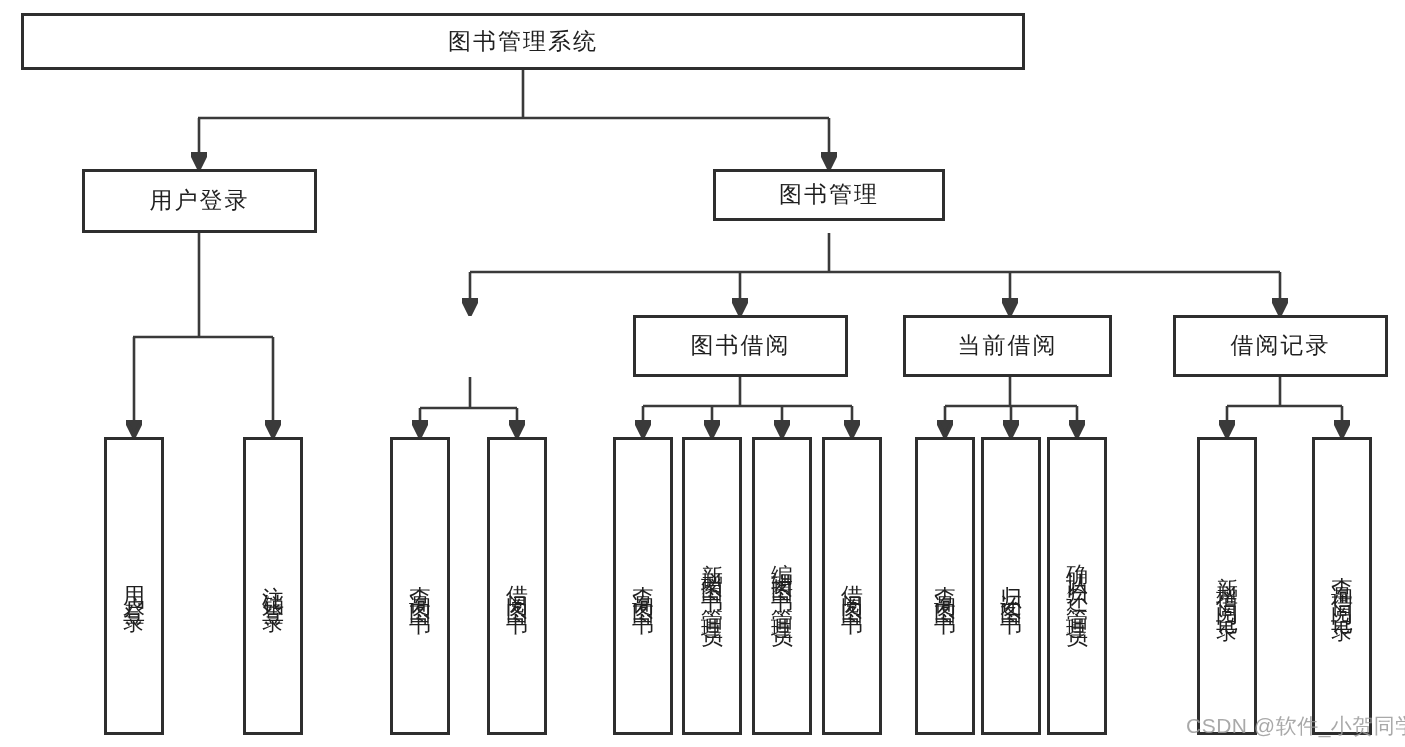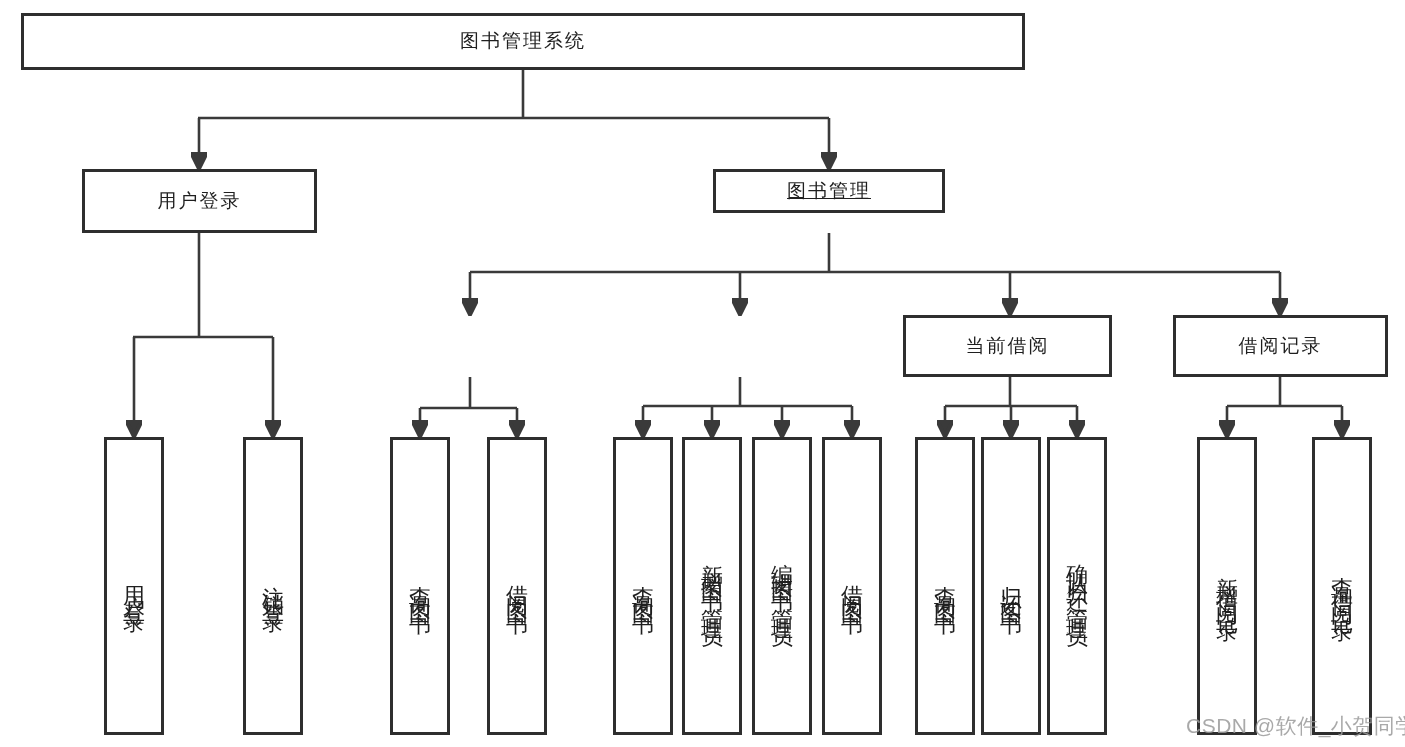--- a/index.html
+++ b/index.html
@@ -24,21 +24,21 @@
   .node{
     position:absolute;
     box-sizing:border-box;
     border:3px solid var(--border);
     background:#ffffff;
     display:flex;align-items:center;justify-content:center;
     z-index:2;
     text-align:center;
   }
   .hnode{
-    font-size:19px;
+    font-size:23px;
     letter-spacing:2px;
     line-height:1.1;
   }
   .vnode{
     writing-mode:vertical-rl;
     text-orientation:mixed;
     font-size:22px;
     letter-spacing:9px;
     line-height:1.0;
   }
@@ -94,22 +94,23 @@
     <line x1="1077" y1="406" x2="1077" y2="435" marker-end="url(#arrow)"></line>
 
     <path d="M1280,377 V406 M1227,406 H1342"></path>
     <line x1="1227" y1="406" x2="1227" y2="435" marker-end="url(#arrow)"></line>
     <line x1="1342" y1="406" x2="1342" y2="435" marker-end="url(#arrow)"></line>
   </svg>
 
   <div class="node hnode" style="left:21px;top:13px;width:1004px;height:57px;">图书管理系统</div>
 
   <div class="node hnode" style="left:82px;top:169px;width:235px;height:64px;">用户登录</div>
-  <div class="node hnode" style="left:713px;top:169px;width:232px;height:44px;text-decoration:underline;">图书管理</div>
+  <div class="node hnode" style="left:713px;top:169px;width:232px;height:52px;">图书管理</div>
 
+  <div class="node hnode" style="left:633px;top:315px;width:215px;height:62px;">图书借阅</div>
   <div class="node hnode" style="left:903px;top:315px;width:209px;height:62px;">当前借阅</div>
   <div class="node hnode" style="left:1173px;top:315px;width:215px;height:62px;">借阅记录</div>
 
   <div class="node vnode" style="left:104px;top:437px;width:60px;height:298px;">用户登录</div>
   <div class="node vnode" style="left:243px;top:437px;width:60px;height:298px;">注销登录</div>
 
   <div class="node vnode" style="left:390px;top:437px;width:60px;height:298px;">查询图书</div>
   <div class="node vnode" style="left:487px;top:437px;width:60px;height:298px;">借阅图书</div>
 
   <div class="node vnode" style="left:613px;top:437px;width:60px;height:298px;">查询图书</div>

